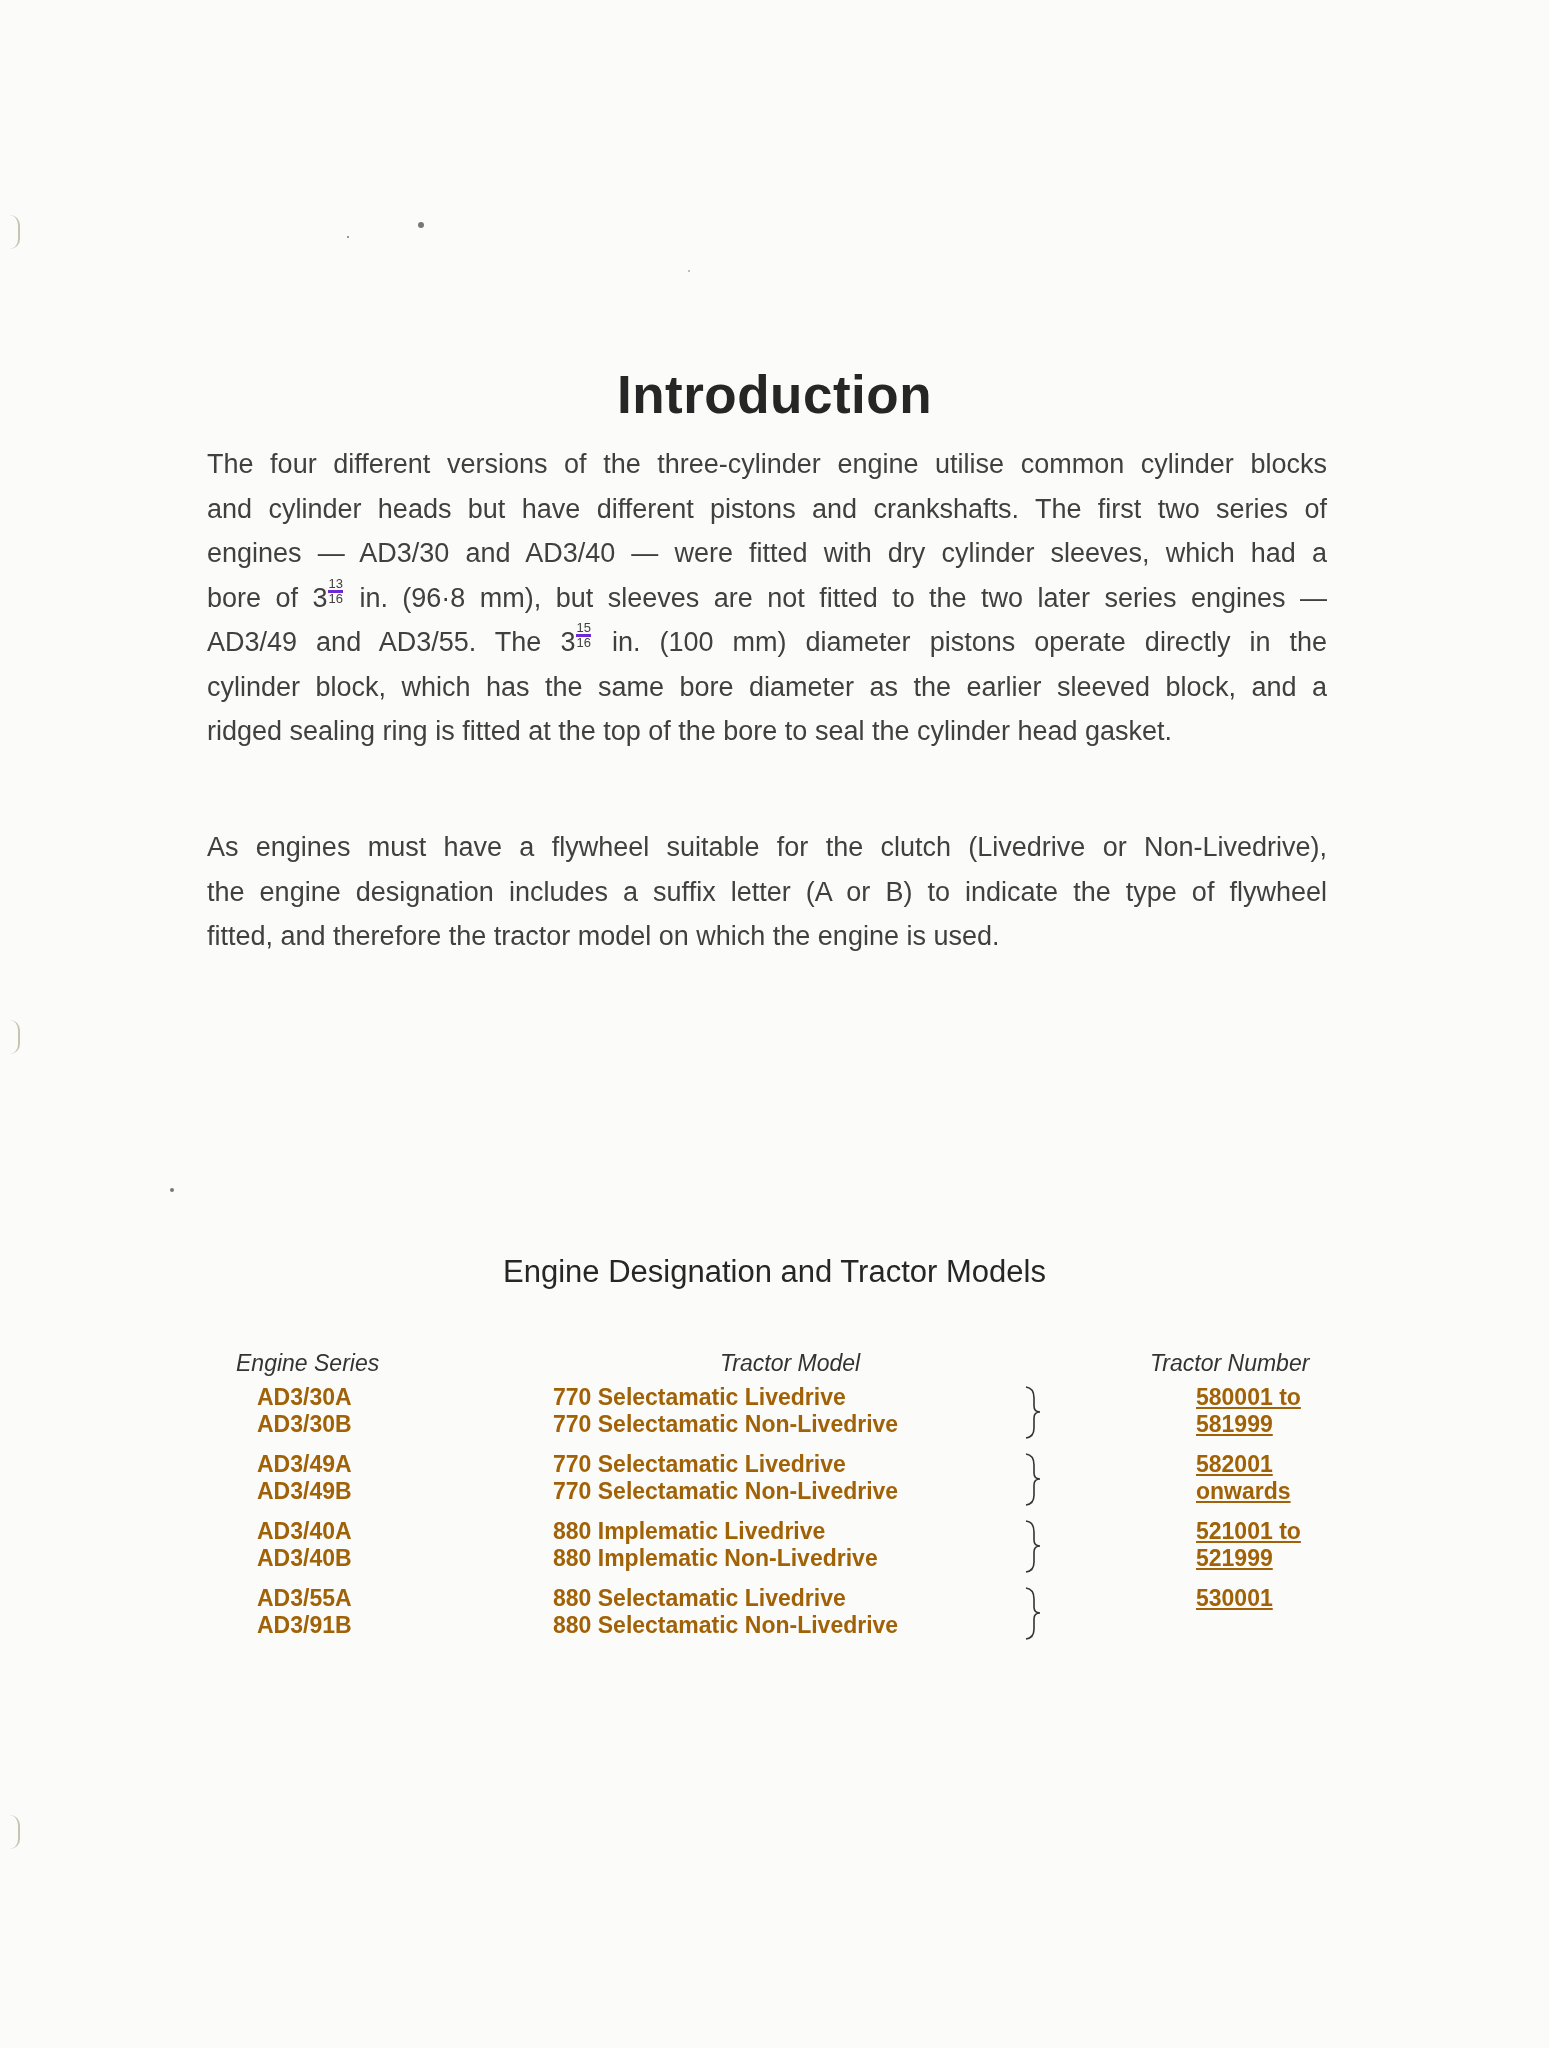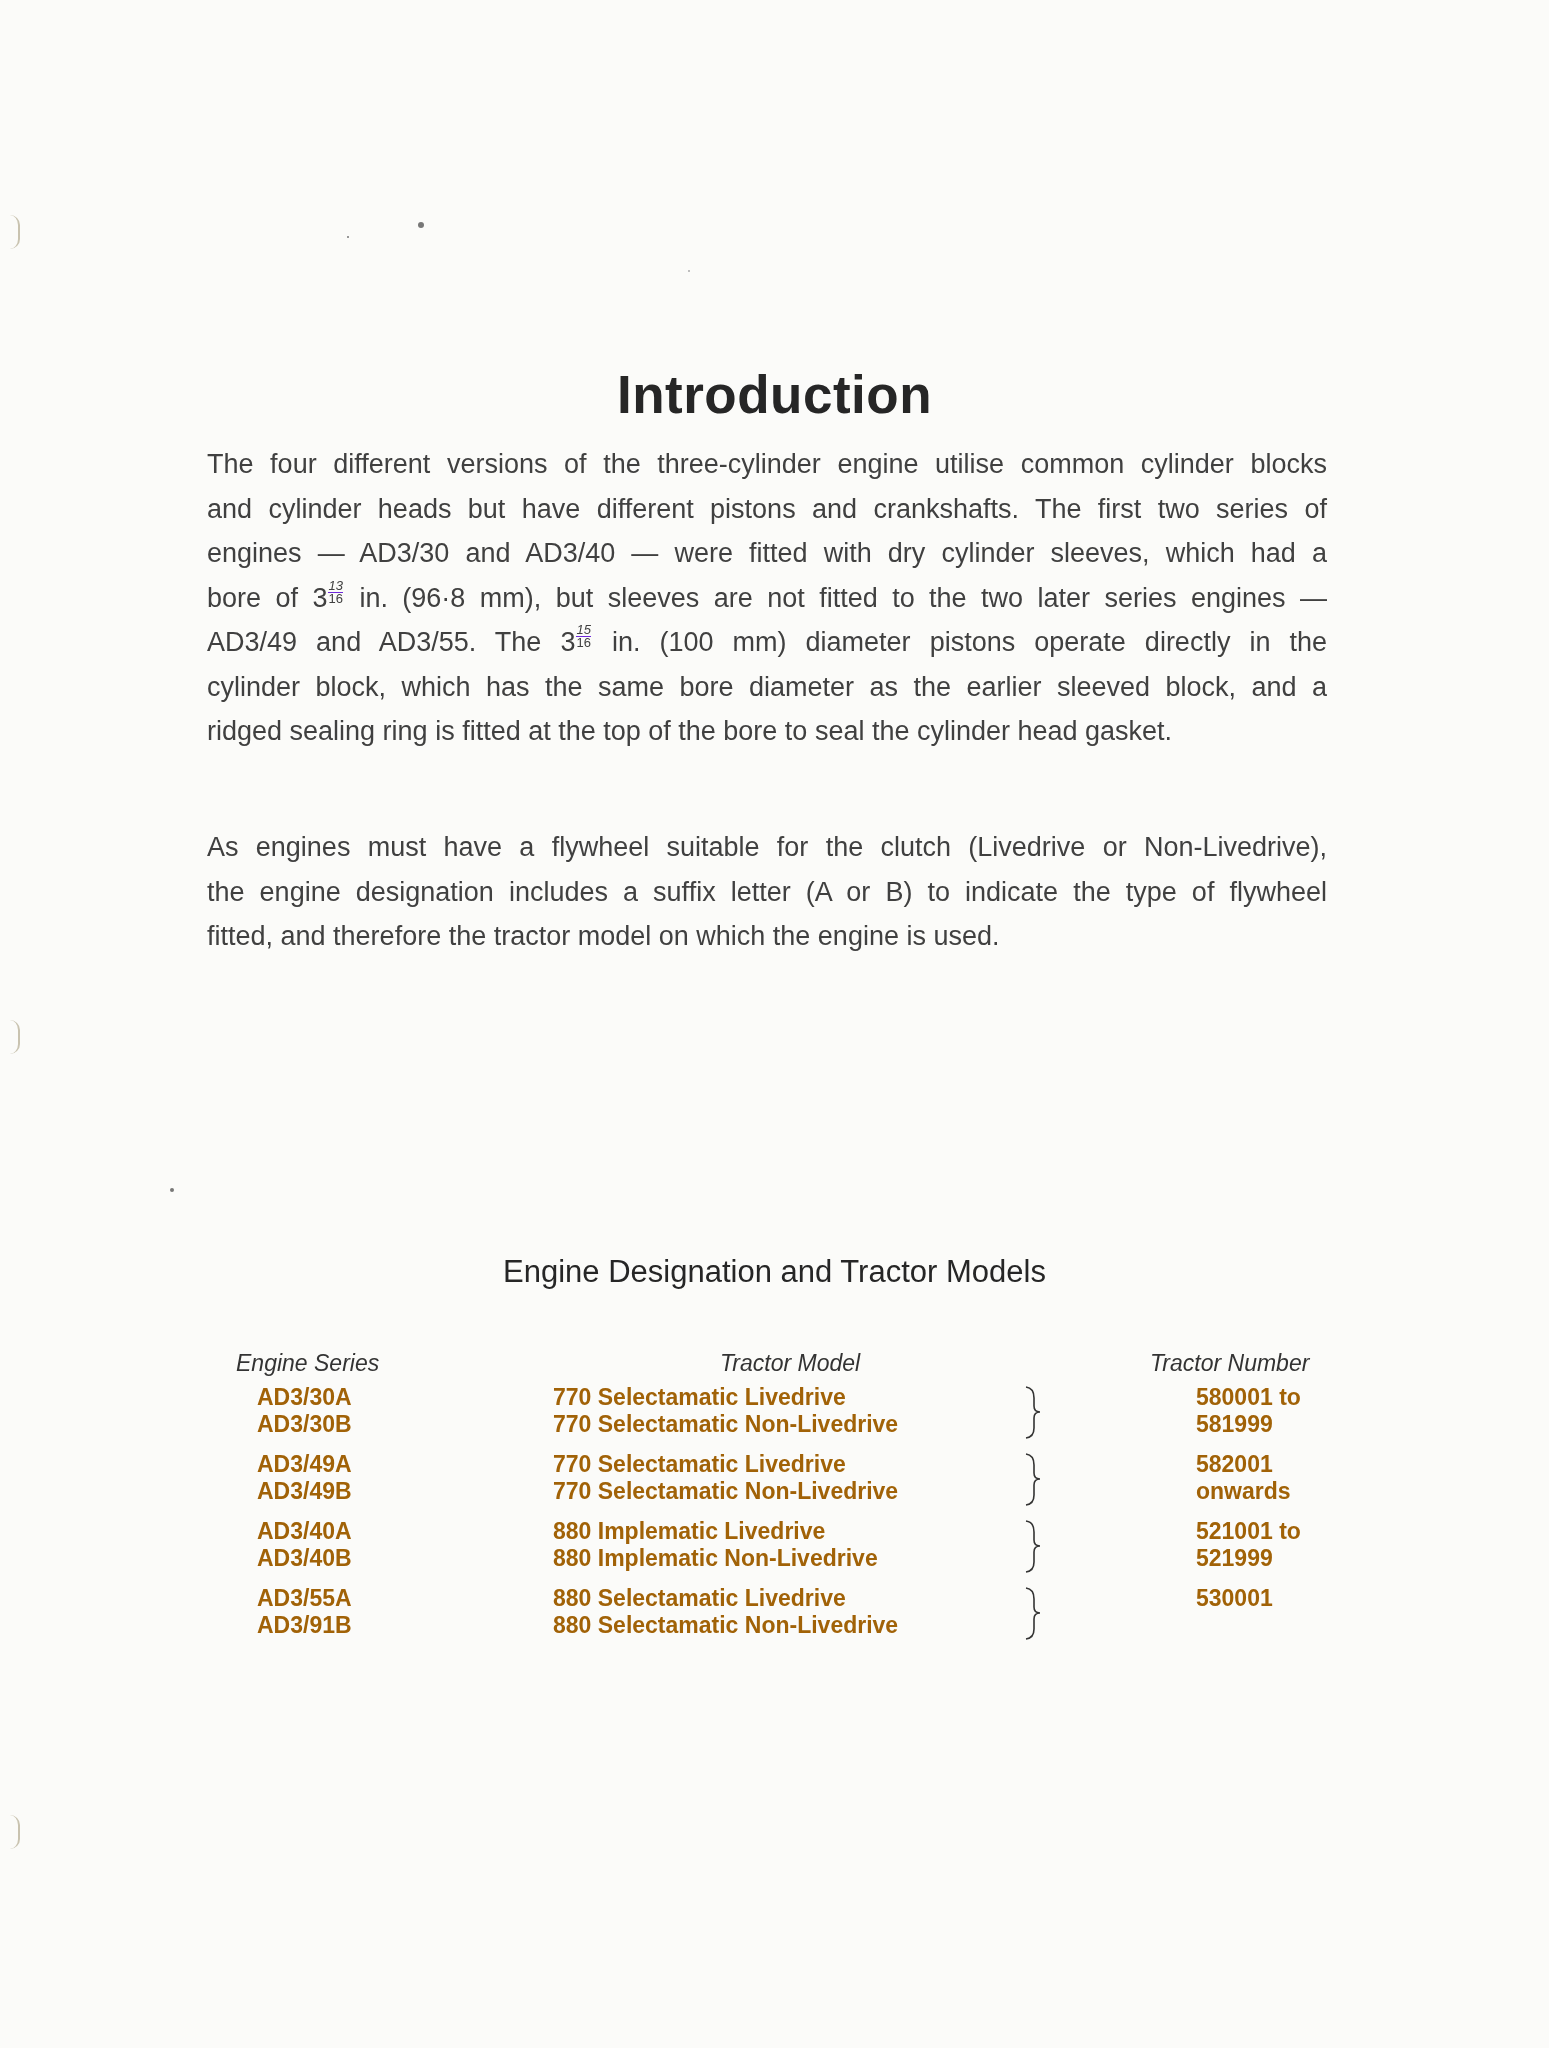--- a/index.html
+++ b/index.html
@@ -44,21 +44,21 @@
     .line.last { text-align-last: left; }
     .frac {
       display: inline-block;
       font-size: 13px;
       line-height: 12px;
       vertical-align: 4px;
       text-align: center;
       margin: 0 2px 0 1px;
     }
     .frac span { display: block; }
-    .frac .num { border-bottom: 1px solid #6d28d9; font-style: italic; }
+    .frac .num { border-bottom: 3px solid #6d28d9; }
     .section-title {
       position: absolute;
       top: 1254px;
       left: 0;
       width: 1549px;
       text-align: center;
       font-size: 31px;
       font-weight: normal;
       color: #262626;
       margin: 0;
@@ -82,21 +82,21 @@
     .cell {
       position: absolute;
       top: 0;
       font-size: 23px;
       font-weight: bold;
       line-height: 27px;
       color: #a16207;
     }
     .c-series { left: 257px; }
     .c-model { left: 553px; }
-    .c-number { left: 1196px; }
+    .c-number { left: 1196px; text-decoration: underline; }
     .brace {
       position: absolute;
       left: 1022px;
       top: 0;
       width: 24px;
       height: 56px;
     }
     .cell span { display: block; }
     .speck {
       position: absolute;

